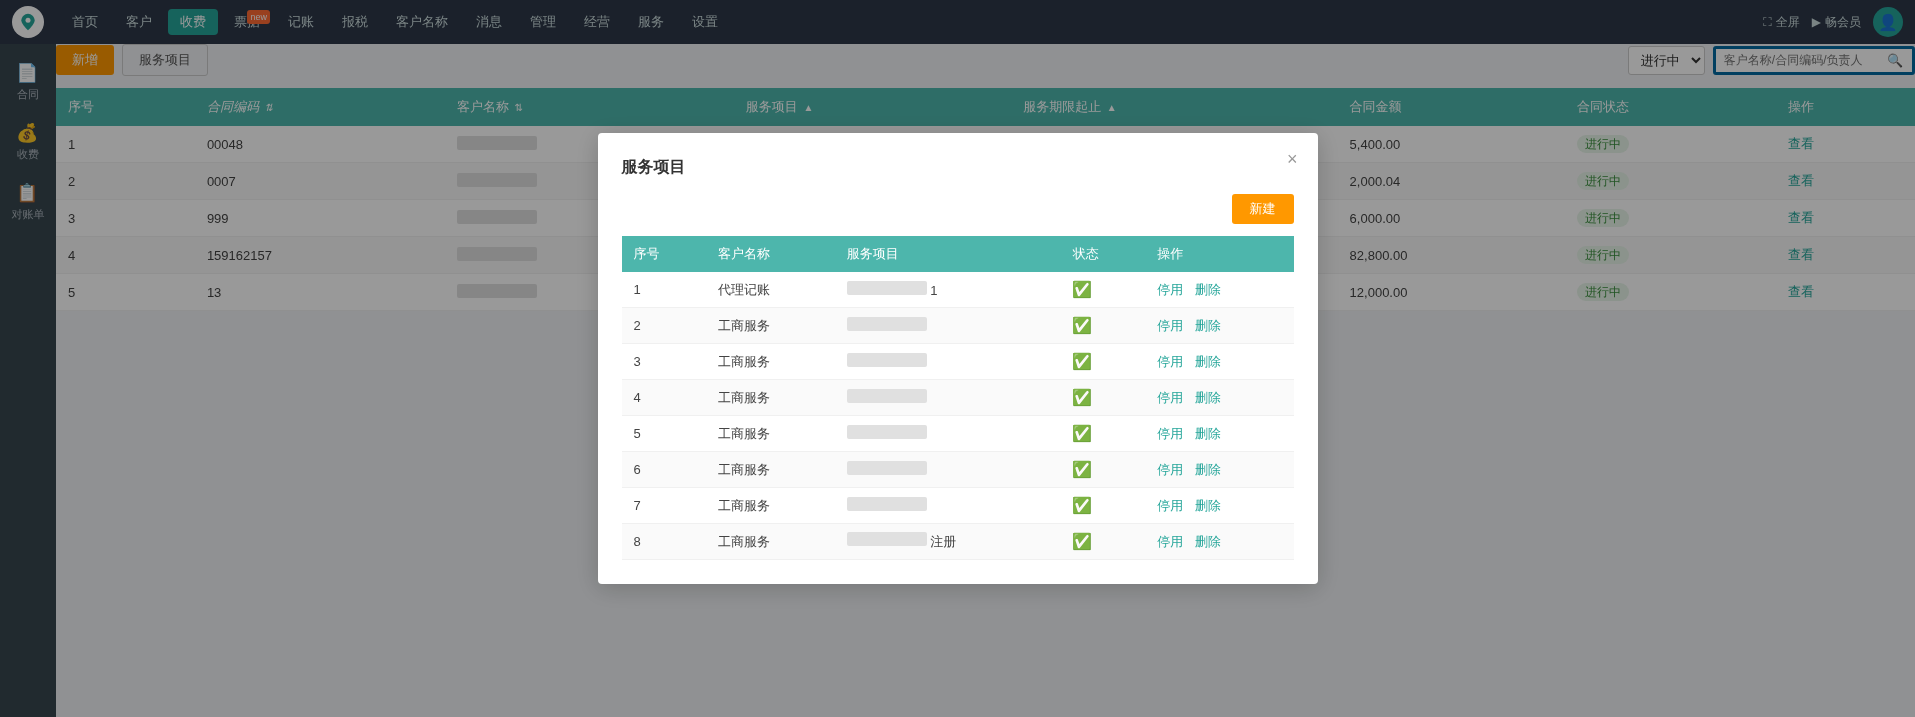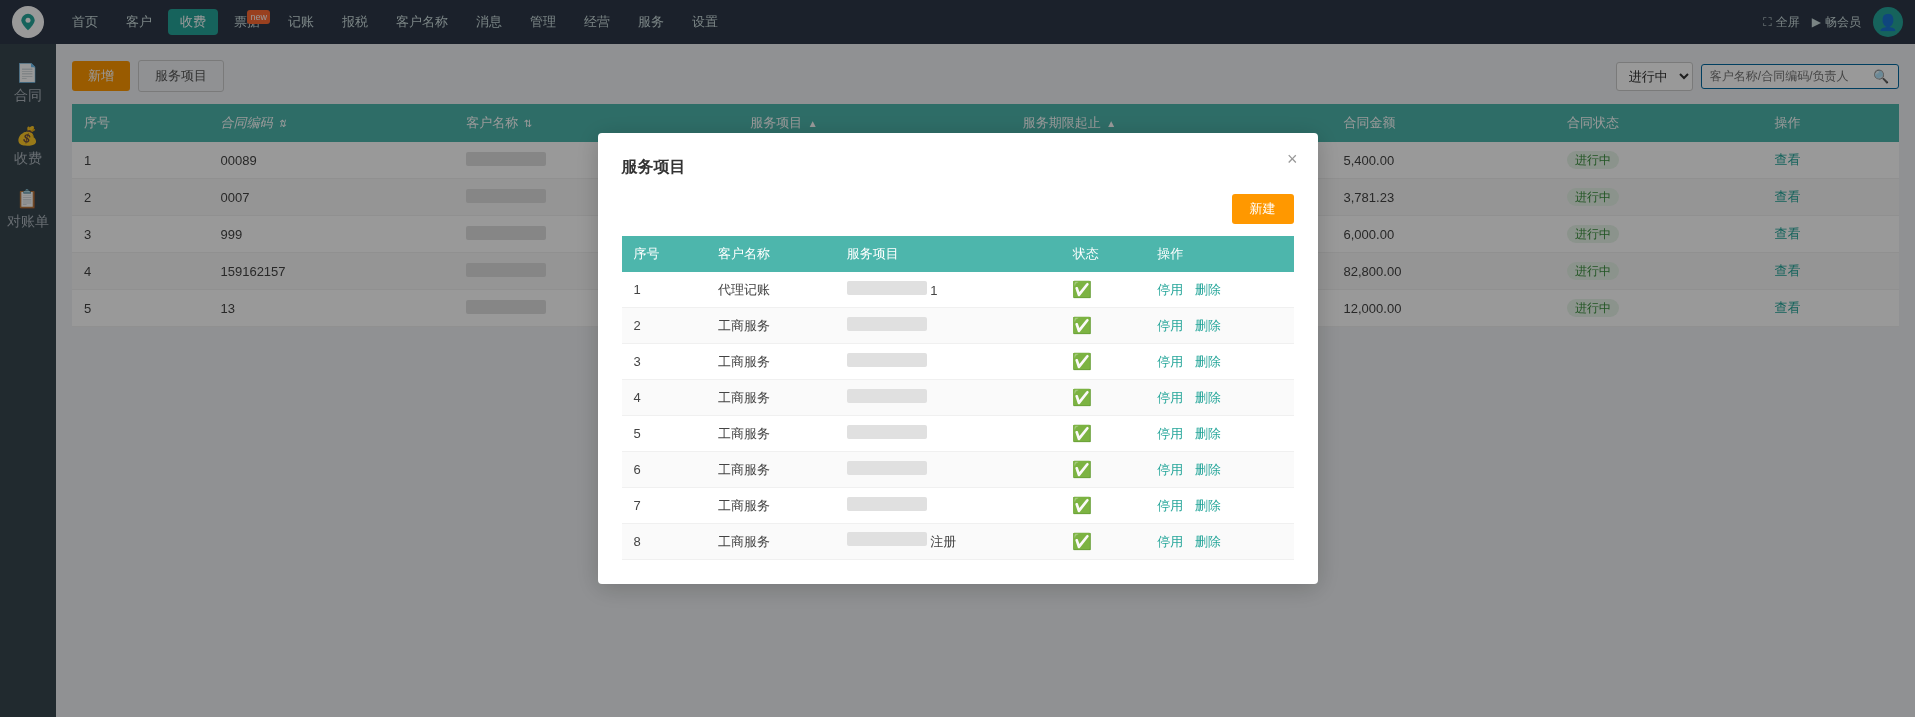--- a/index.html
+++ b/index.html
@@ -39,42 +39,42 @@
     .sidebar {
       width: 56px; background: #37474f; display: flex; flex-direction: column;
       align-items: center; padding-top: 8px; flex-shrink: 0;
     }
     .sidebar-item {
       display: flex; flex-direction: column; align-items: center;
       padding: 10px 4px; cursor: pointer; color: #adb5bd; width: 100%;
       justify-content: center;
     }
     .sidebar-item-icon { font-size: 18px; margin-bottom: 3px; }
-    .sidebar-item-label { font-size: 14px; }
-
-    
-    .main-content { flex: 1; overflow: auto; padding: 16px; position: relative; }
+    .sidebar-item-label { font-size: 11px; }
+
+    
+    .main-content { flex: 1; overflow: auto; padding: 0; position: relative; }
 
     
     .toolbar { display: flex; align-items: center; gap: 8px; margin-bottom: 12px; }
     .btn-new {
       background: #ff9800; color: #fff; border: none; padding: 6px 16px;
       border-radius: 3px; cursor: pointer; font-size: 13px;
     }
     .btn-service {
       background: transparent; border: 1px solid #ccc; padding: 6px 16px;
       border-radius: 3px; cursor: pointer; font-size: 13px; color: #555;
     }
     .toolbar-right { margin-left: auto; display: flex; align-items: center; gap: 8px; }
     .status-select {
       border: 1px solid #ccc; border-radius: 3px; padding: 5px 8px; font-size: 13px;
       background: #fff; color: #333;
     }
     .search-box {
-      display: flex; align-items: center; border: 1px solid #0369a1; border-radius: 3px;
+      display: flex; align-items: center; border: 3px solid #0369a1; border-radius: 3px;
       background: #fff; padding: 4px 8px; gap: 4px;
     }
     .search-box input {
       border: none; outline: none; font-size: 12px; width: 160px; color: #999;
     }
 
     
     .data-table { width: 100%; border-collapse: collapse; background: #fff; }
     .data-table thead tr { background: #4db6ac; color: #fff; }
     .data-table thead th {
@@ -213,35 +213,35 @@
           <th style="cursor:pointer;">服务项目 <span class="sort-icon">▲</span></th>
           <th style="cursor:pointer;">服务期限起止 <span class="sort-icon">▲</span></th>
           <th>合同金额</th>
           <th>合同状态</th>
           <th>操作</th>
         </tr>
       </thead>
       <tbody id="table-body">
       <tr>
       <td>1</td>
-      <td>00089</td>
+      <td>00048</td>
       <td><span class="blurred"></span></td>
       <td>小规模记账</td>
       <td>202305-202404</td>
       <td>5,400.00</td>
       <td><span class="tag-green">进行中</span></td>
       <td><span class="action-link">查看</span></td>
     </tr>
           <tr>
       <td>2</td>
       <td>0007</td>
       <td><span class="blurred"></span></td>
       <td>小规模记账</td>
       <td>202305-202404</td>
-      <td>3,781.23</td>
+      <td>2,000.04</td>
       <td><span class="tag-green">进行中</span></td>
       <td><span class="action-link">查看</span></td>
     </tr>
           <tr>
       <td>3</td>
       <td>999</td>
       <td><span class="blurred"></span></td>
       <td>小规模记账</td>
       <td>202305-202404</td>
       <td>6,000.00</td>

